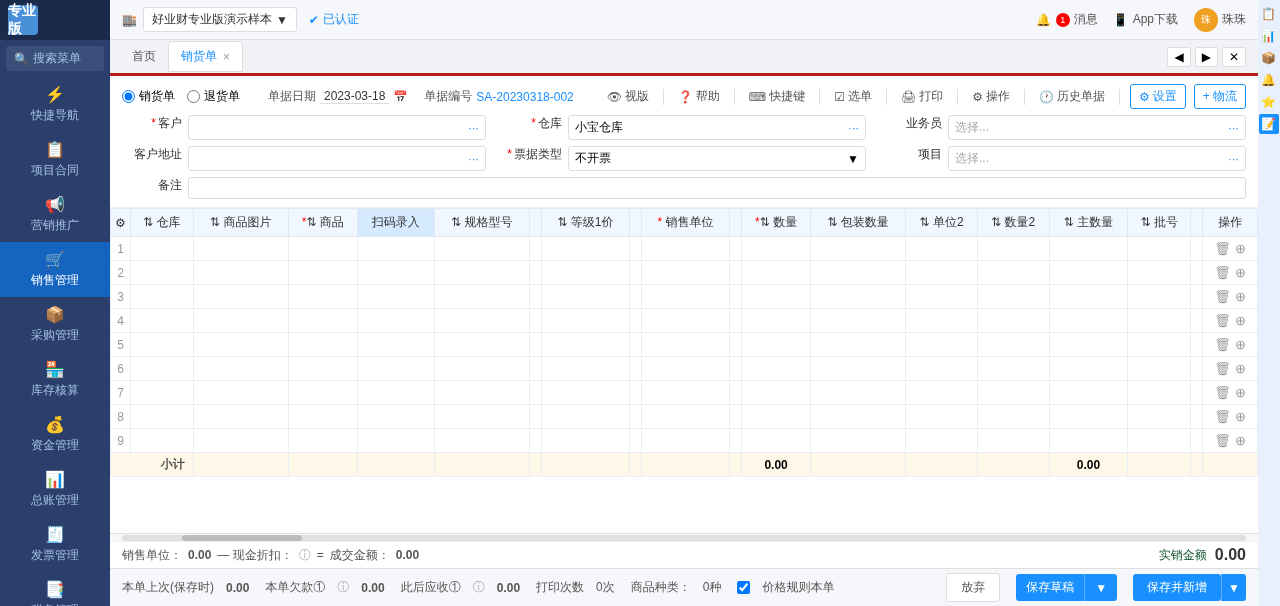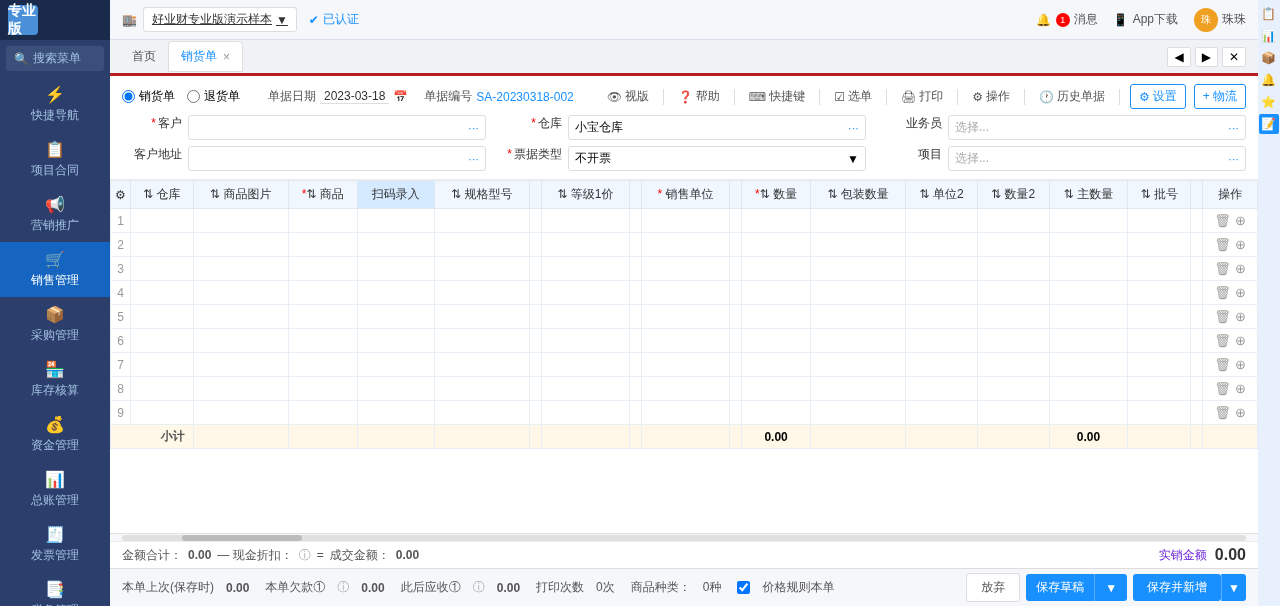--- a/index.html
+++ b/index.html
@@ -14,21 +14,21 @@
     .sidebar-item { padding: 8px 6px; color: #a0c0e0; cursor: pointer; display: flex; flex-direction: column; align-items: center; gap: 3px; font-size: 11px; }
     .sidebar-item.active { background: #1565c0; color: white; }
     .sidebar-item-icon { font-size: 16px; }
 
     
     .main { flex: 1; display: flex; flex-direction: column; height: 606px; overflow: hidden; }
 
     
     .topbar { height: 40px; background: #f5f7fa; border-bottom: 1px solid #dde; display: flex; align-items: center; padding: 0 12px; gap: 12px; }
     .topbar-store { display: flex; align-items: center; gap: 6px; color: #333; font-size: 12px; }
-    .topbar-dropdown { background: white; border: 1px solid #ddd; border-radius: 3px; padding: 3px 8px; display: flex; align-items: center; gap: 4px; cursor: pointer; text-decoration: underline; }
+    .topbar-dropdown { background: white; border: 1px solid #ddd; border-radius: 3px; padding: 3px 8px; display: flex; align-items: center; gap: 4px; cursor: pointer; }
     .topbar-certified { color: #1890ff; display: flex; align-items: center; gap: 4px; }
     .topbar-right { margin-left: auto; display: flex; align-items: center; gap: 16px; }
     .topbar-icon-btn { display: flex; align-items: center; gap: 4px; color: #555; cursor: pointer; font-size: 12px; }
     .topbar-badge { background: red; color: white; border-radius: 50%; width: 14px; height: 14px; font-size: 9px; display: flex; align-items: center; justify-content: center; }
     .avatar { width: 24px; height: 24px; border-radius: 50%; background: #f0a020; display: flex; align-items: center; justify-content: center; color: white; font-size: 10px; }
 
     
     .tabbar { height: 36px; background: #f0f2f5; display: flex; align-items: center; padding: 0 12px; gap: 2px; border-bottom: 3px solid #b91c1c; }
     .tab-home { color: #555; padding: 6px 10px; cursor: pointer; }
     .tab-active { background: white; border: 1px solid #ddd; border-radius: 4px 4px 0 0; padding: 6px 12px; color: #1890ff; display: flex; align-items: center; gap: 6px; }
@@ -73,21 +73,21 @@
     .action-btn { color: #999; cursor: pointer; font-size: 13px; }
     .subtotal-row td { background: #fff8e8; font-weight: bold; }
 
     
     .bottom-bar { background: white; border-top: 1px solid #eee; padding: 4px 12px; display: flex; align-items: center; gap: 12px; font-size: 12px; color: #555; }
     .amount-total { display: flex; align-items: center; gap: 6px; }
 
     
     .footer { background: #f5f7fa; border-top: 1px solid #ddd; padding: 4px 12px; display: flex; align-items: center; gap: 16px; font-size: 12px; }
     .footer-item { display: flex; align-items: center; gap: 12px; color: #555; }
-    .footer-right { margin-left: auto; display: flex; align-items: center; gap: 6px; }
+    .footer-right { margin-left: auto; display: flex; align-items: center; gap: 16px; }
     .btn-primary { background: #1890ff; color: white; border: none; padding: 5px 14px; border-radius: 3px; cursor: pointer; display: flex; align-items: center; gap: 4px; }
     .btn-save-draft { background: #1890ff; color: white; border: none; padding: 5px 10px; border-radius: 3px 0 0 3px; cursor: pointer; }
     .btn-save-new { background: #1890ff; color: white; border: none; padding: 5px 10px; border-radius: 0 3px 3px 0; cursor: pointer; border-left: 1px solid #5aadff; }
     .btn-discard { background: white; border: 1px solid #ddd; color: #555; padding: 5px 14px; border-radius: 3px; cursor: pointer; }
     .scrollbar-area { background: #f5f7fa; height: 8px; border-top: 1px solid #e0e0e0; }
     .scrollbar-track { height: 6px; background: #e0e0e0; border-radius: 3px; margin: 1px 12px; position: relative; }
     .scrollbar-thumb { height: 6px; background: #bbb; border-radius: 3px; width: 120px; position: absolute; left: 60px; }
 
     
     .right-panel { width: 22px; background: #e8f0fe; display: flex; flex-direction: column; align-items: center; padding: 4px 0; gap: 2px; }
@@ -312,20 +312,24 @@
             </div>
             <div class="form-field">
               <span class="form-label">项目</span>
               <div class="form-input" style="min-width:160px;">
                 <span style="color:#aaa;">选择...</span>
                 <span class="form-input-ellipsis">···</span>
               </div>
             </div>
           </div>
 
+          <div class="form-field" style="margin-top:6px;">
+            <span class="form-label">备注</span>
+            <div class="form-textarea" style="width:360px; color:#aaa;"></div>
+          </div>
         </div>
       </div>
     </div>
 
 
     <div class="table-wrapper">
       <table class="data-table">
         <thead>
           <tr>
             <th>⚙</th>
@@ -636,30 +640,30 @@
     </div>
 
     <div class="scrollbar-area">
       <div class="scrollbar-track">
         <div class="scrollbar-thumb"></div>
       </div>
     </div>
 
     <div class="bottom-bar">
       <div class="amount-total">
-        <span>金额合计：</span>
+        <span>销售单位：</span>
         <span style="font-weight:bold;">0.00</span>
         <span>— 现金折扣：</span>
         <span style="color:#aaa;">ⓘ</span>
         <span>=</span>
         <span>成交金额：</span>
         <span style="font-weight:bold;">0.00</span>
       </div>
       <div style="margin-left:auto; display:flex; align-items:center; gap:8px;">
-        <span style="color:#6d28d9;">实销金额</span>
+        <span style="color:#14532d;">实销金额</span>
         <span style="font-weight:bold; font-size:16px; color:#333;">0.00</span>
       </div>
     </div>
 
     <div class="footer">
       <div class="footer-item">
         <span>本单上次(保存时)</span>
         <span style="font-weight:bold;">0.00</span>
       </div>
       <div class="footer-item">

